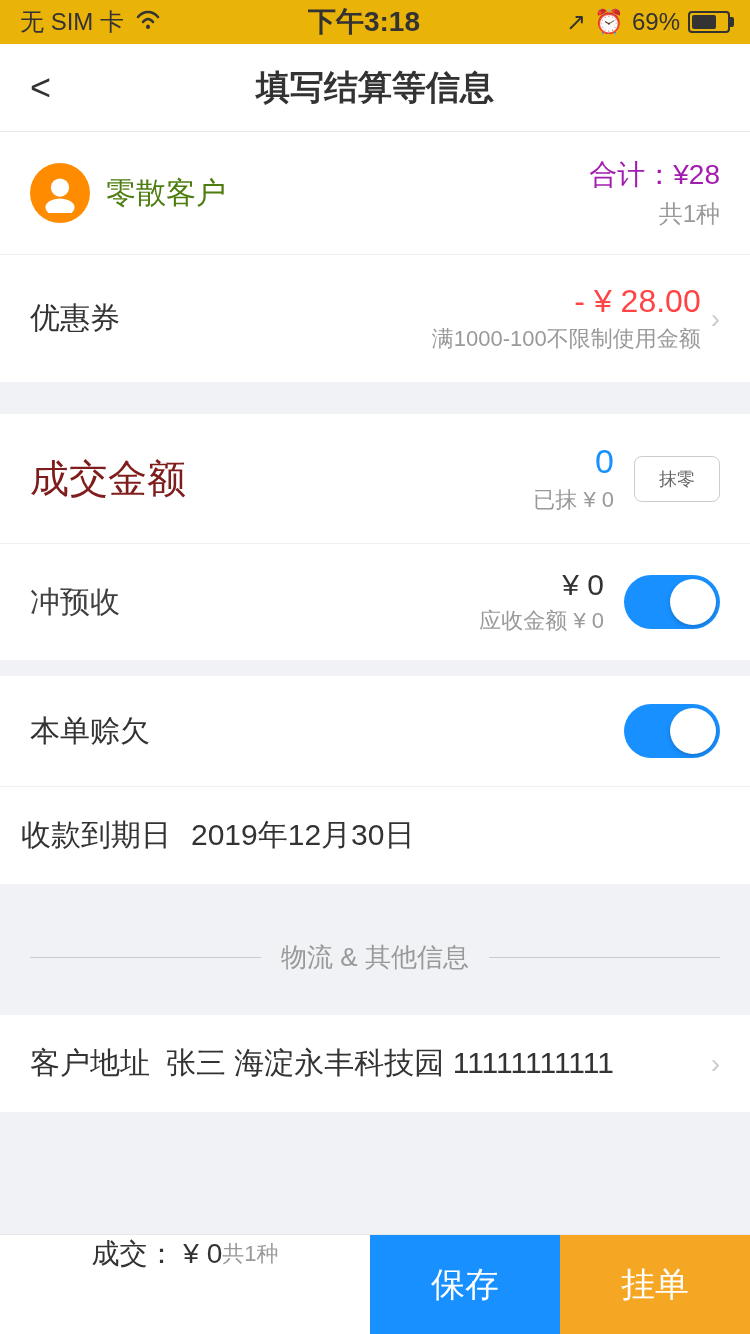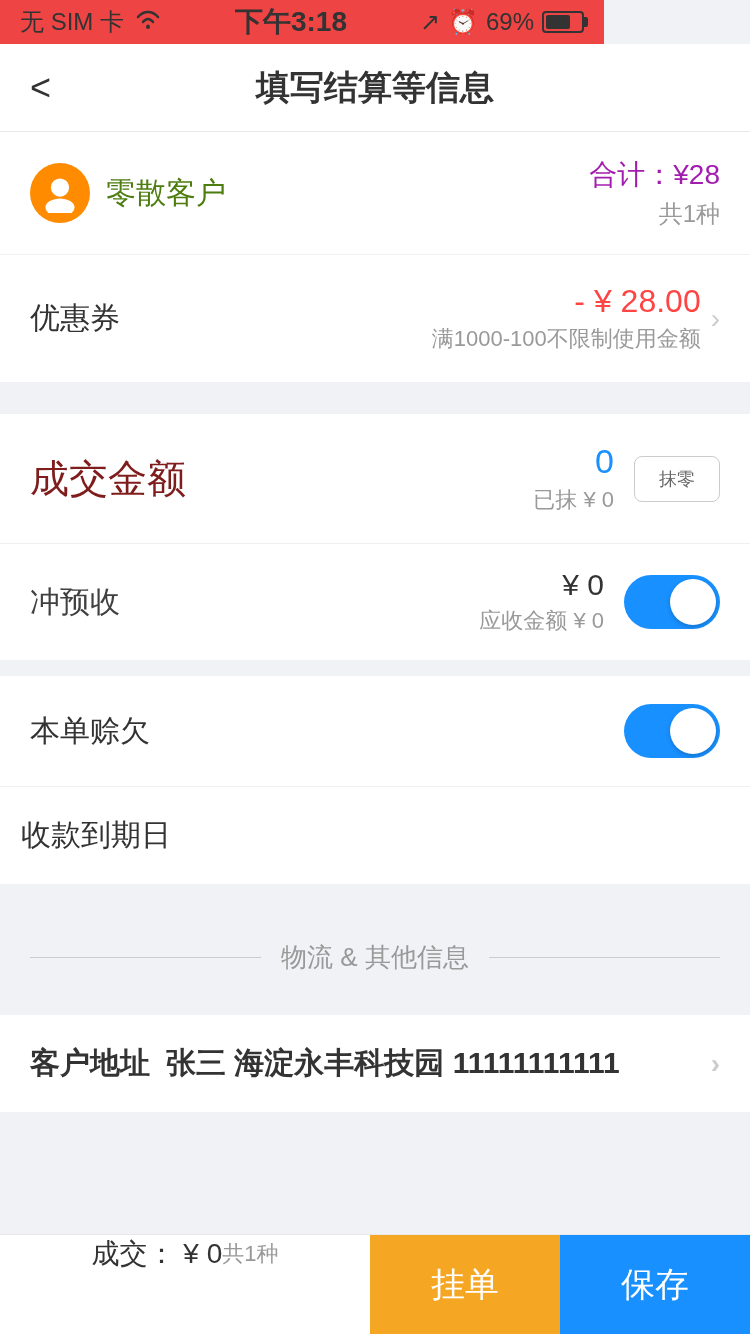--- a/index.html
+++ b/index.html
@@ -9,23 +9,23 @@
       min-height: 1334px;
       background: #f0f2f5;
       font-family: -apple-system, 'PingFang SC', 'Helvetica Neue', sans-serif;
       font-size: 28px;
       color: #333;
       position: relative;
     }
 
     
     .status-bar {
-      width: 604px;
+      width: 750px;
       height: 44px;
-      background: #ef4444;
+      background: #eab308;
       display: flex;
       align-items: center;
       justify-content: space-between;
       padding: 0 20px;
       font-size: 24px;
       font-weight: 500;
     }
     .status-left { display: flex; align-items: center; gap: 10px; }
     .status-center { font-size: 28px; font-weight: 600; }
     .status-right { display: flex; align-items: center; gap: 8px; font-size: 24px; }
@@ -300,21 +300,20 @@
     .logistics-title {
       font-size: 26px;
       color: #999;
       padding: 0 20px;
     }
 
     
     .address-section {
       background: #fff;
       margin-top: 0;
-      font-weight: bold;
     }
     .address-row {
       padding: 28px 30px;
       display: flex;
       align-items: center;
       justify-content: space-between;
     }
     .address-label {
       font-size: 30px;
       color: #333;
@@ -467,20 +466,21 @@
   <div class="section">
     <div class="credit-row">
       <span class="credit-label">本单赊欠</span>
       <div class="toggle">
         <div class="toggle-knob"></div>
       </div>
     </div>
 
     <div class="due-date-row">
       <span class="due-date-label">收款到期日</span>
+      <span class="due-date-value">2019年12月30日</span>
     </div>
   </div>
 
   <div class="divider"></div>
 
   <div class="section" style="background:#f0f2f5;">
     <div class="logistics-header">
       <div class="logistics-line"></div>
       <span class="logistics-title">物流 &amp; 其他信息</span>
       <div class="logistics-line"></div>
@@ -498,15 +498,15 @@
 </div>
 
 <div class="bottom-bar">
   <div class="bottom-summary">
     <div class="bottom-summary-deal">
       <span>成交：</span>
       <span>¥ 0</span>
     </div>
     <div class="bottom-summary-count">共1种</div>
   </div>
+  <div class="bottom-btn btn-save">保存</div>
   <div class="bottom-btn btn-hang">挂单</div>
-  <div class="bottom-btn btn-save">保存</div>
 </div>
 
 </body></html>

